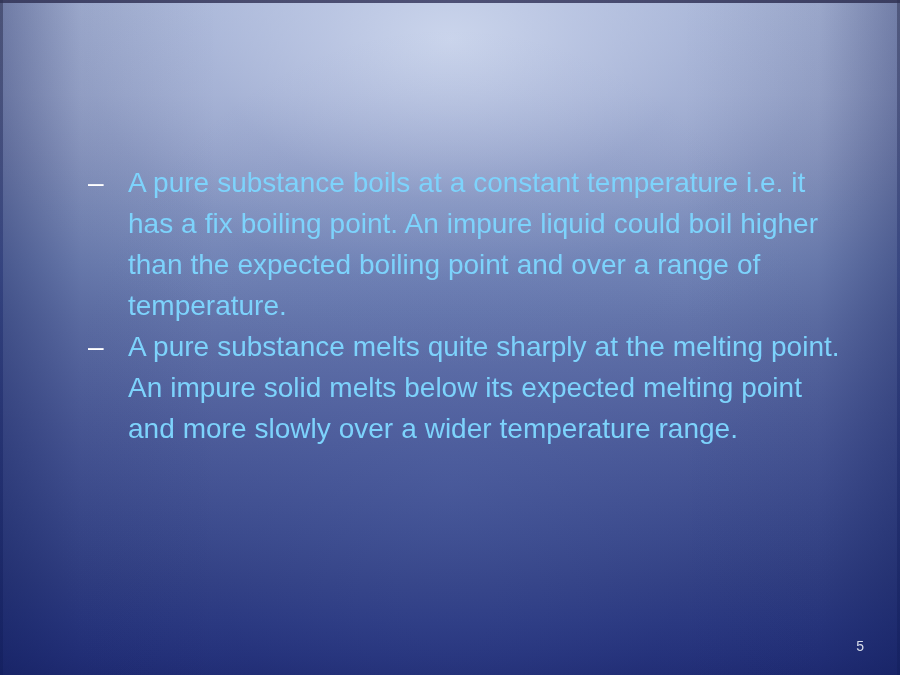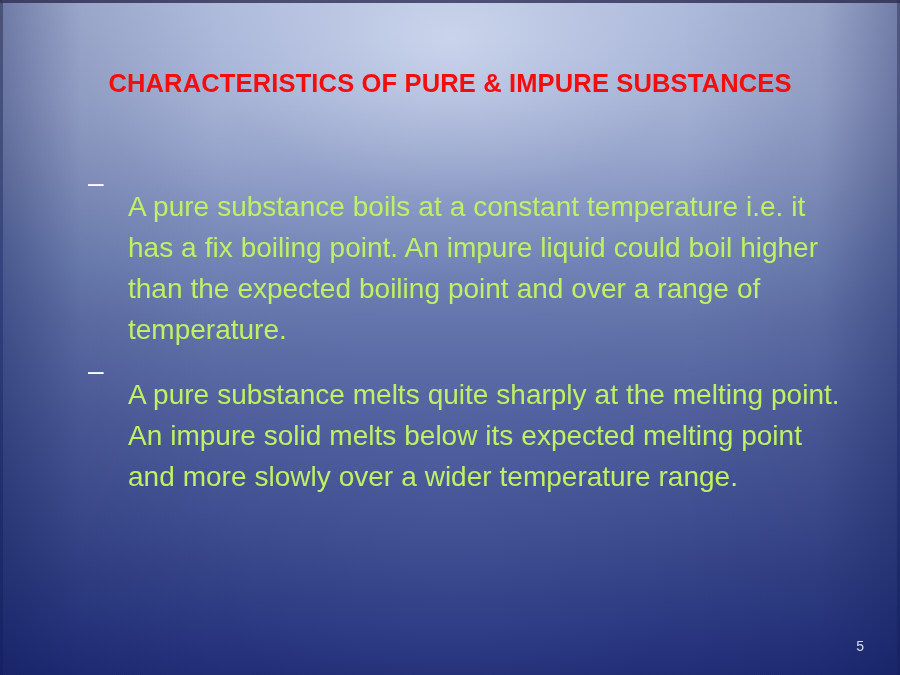--- a/index.html
+++ b/index.html
@@ -130,25 +130,24 @@
     flex: 0 0 auto;
     width: 40px;
     color: #ffffff;
     font-size: 28px;
     line-height: 41px;
     text-align: left;
   }
 
   .bullet .btext {
     flex: 1 1 auto;
-    color: #bef264;
+    color: #7dd3fc;
     font-size: 28px;
     line-height: 41px;
     word-spacing: 0.2px;
-    margin-top: 24px;
   }
 
   
   #pagenum {
     position: absolute;
     right: 36px;
     bottom: 20px;
     color: #d7dcea;
     font-size: 14px;
     line-height: 18px;
@@ -160,21 +159,20 @@
 
 <div id="slide">
 
   <div class="bg-base"></div>
   <div class="bg-glow"></div>
   <div class="bg-vignette"></div>
   <div class="edge-top"></div>
   <div class="edge-left"></div>
   <div class="edge-right"></div>
 
-  <div id="title">CHARACTERISTICS OF PURE &amp; IMPURE SUBSTANCES</div>
 
   <div id="body">
 
     <div class="bullet">
       <span class="marker">–</span>
       <span class="btext">A pure substance boils at a constant temperature i.e. it has a fix boiling point. An impure liquid could boil higher than the expected boiling point and over a range of temperature.</span>
     </div>
 
     <div class="bullet">
       <span class="marker">–</span>

